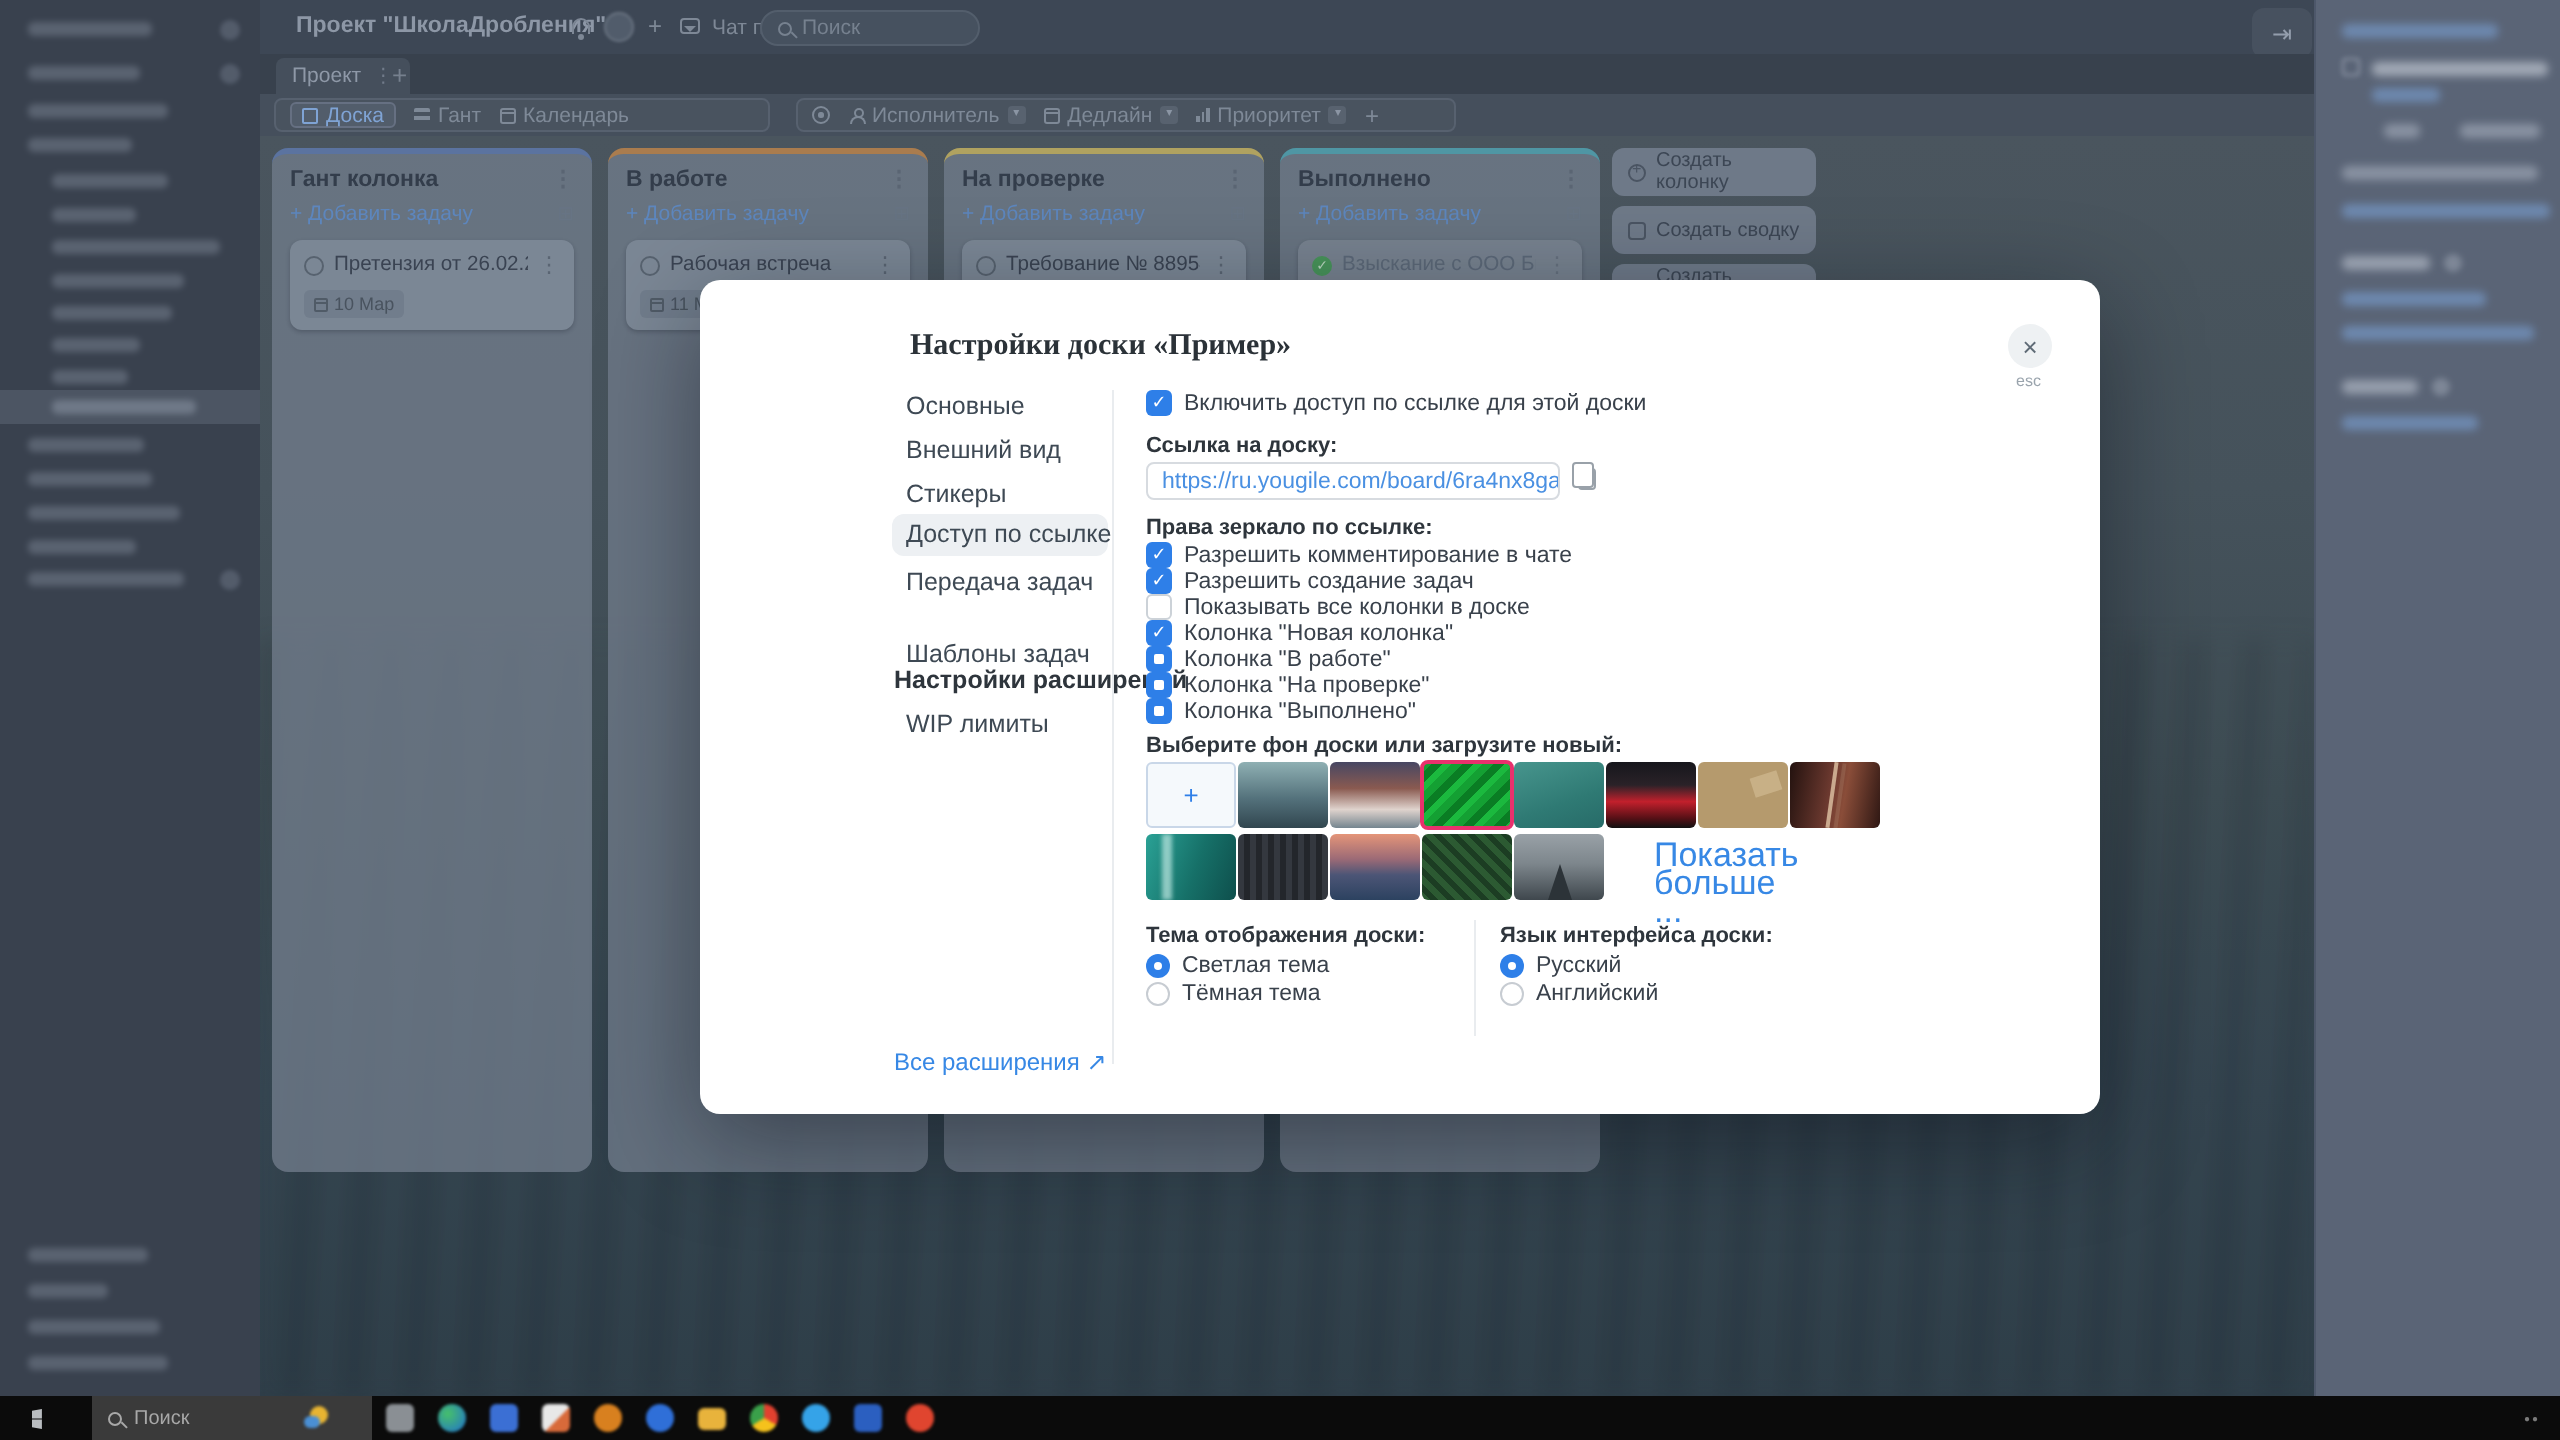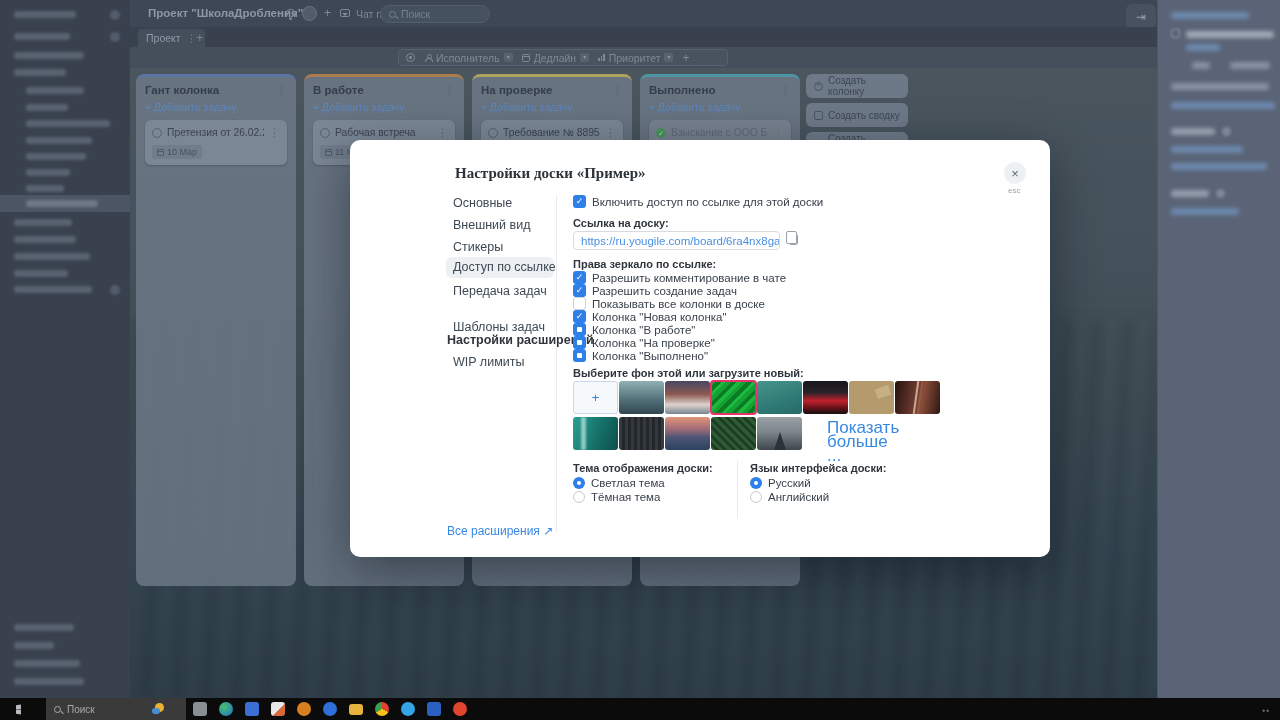--- a/index.html
+++ b/index.html
@@ -220,20 +220,34 @@
 
     <div class="tabs">
       <div class="tab">
         <span>Проект</span>
         <span class="kebab">⋮</span>
       </div>
       <div class="tab-plus">+</div>
     </div>
 
     <div class="tbar">
+      <div class="tgroup" style="left:7px;width:248px">
+        <span class="tview-active">
+            <span class="gicon"></span>
+            <span>Доска</span>
+          </span>
+        <span class="titem">
+            <span class="gicon gantt"></span>
+            <span>Гант</span>
+          </span>
+        <span class="titem">
+            <span class="gicon cal"></span>
+            <span>Календарь</span>
+          </span>
+      </div>
       <div class="tgroup" style="left:268px;width:330px">
         <span class="gear"></span>
         <span class="titem">
             <span class="person"></span>
             <span>Исполнитель</span>
             <span class="fbadge">▾</span>
           </span>
         <span class="titem">
             <span class="gicon cal"></span>
             <span>Дедлайн</span>
@@ -440,21 +454,21 @@
       </div>
     <div class="cbrow" style="left:223px;top:196px">
         <span class="cb sq"></span>
         <span>Колонка "На проверке"</span>
       </div>
     <div class="cbrow" style="left:223px;top:209px">
         <span class="cb sq"></span>
         <span>Колонка "Выполнено"</span>
       </div>
 
-    <div class="m-bold" style="left:223px;top:227px">Выберите фон этой или загрузите новый:</div>
+    <div class="m-bold" style="left:223px;top:227px">Выберите фон доски или загрузите новый:</div>
     <div class="thumb t-upload" style="left:223px;top:241px">+</div>
     <div class="thumb t2" style="left:269px;top:241px"></div>
     <div class="thumb t3" style="left:315px;top:241px"></div>
     <div class="thumb t4 sel" style="left:361px;top:241px"></div>
     <div class="thumb t5" style="left:407px;top:241px"></div>
     <div class="thumb t6" style="left:453px;top:241px"></div>
     <div class="thumb t7" style="left:499px;top:241px"></div>
     <div class="thumb t8" style="left:545px;top:241px"></div>
     <div class="thumb t9" style="left:223px;top:277px"></div>
     <div class="thumb t10" style="left:269px;top:277px"></div>

